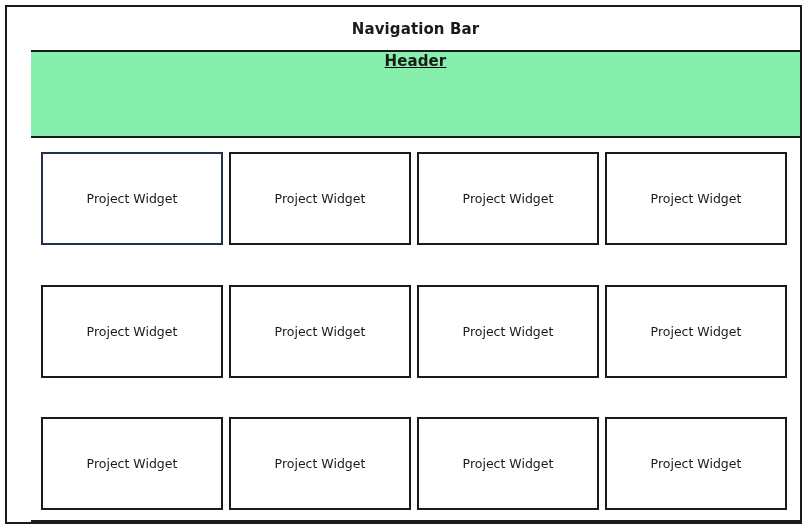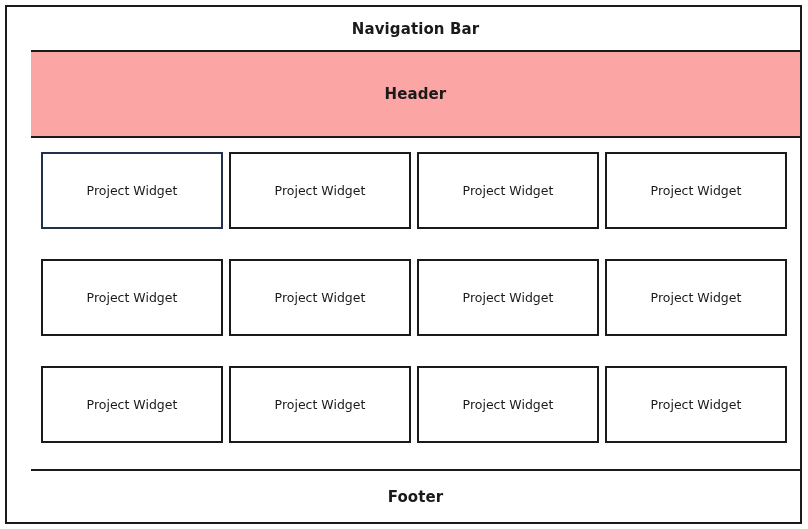--- a/index.html
+++ b/index.html
@@ -47,23 +47,24 @@
     letter-spacing: 0.1px;
   }
 
   
   .header {
     height: 86px;
     flex: 0 0 86px;
     box-sizing: border-box;
     border-bottom: 2px solid #1a1a1a;
     display: flex;
-    align-items: center;
+    align-items: flex-start;
     justify-content: center;
-    background: #fca5a5;
+    background: #86efac;
+    text-decoration: underline;
   }
   .header-label {
     font-size: 15px;
     font-weight: bold;
     color: #1a1a1a;
     letter-spacing: 0.1px;
   }
 
   
   .content {
@@ -78,21 +79,21 @@
   }
   .widget-row {
     display: flex;
     flex-direction: row;
     justify-content: space-between;
     height: 93px;
   }
   .widget {
     box-sizing: border-box;
     width: 182px;
-    height: 77px;
+    height: 93px;
     border: 2px solid #1a1a1a;
     background: #ffffff;
     display: flex;
     align-items: center;
     justify-content: center;
   }
   .widget.selected {
     border-color: #22304d;
   }
   .widget-label {
@@ -173,17 +174,14 @@
       <div class="widget">
         <span class="widget-label">Project Widget</span>
       </div>
       <div class="widget">
         <span class="widget-label">Project Widget</span>
       </div>
     </div>
 
   </div>
 
-  <div class="footer">
-    <span class="footer-label">Footer</span>
-  </div>
 
 </div>
 
 </body></html>

